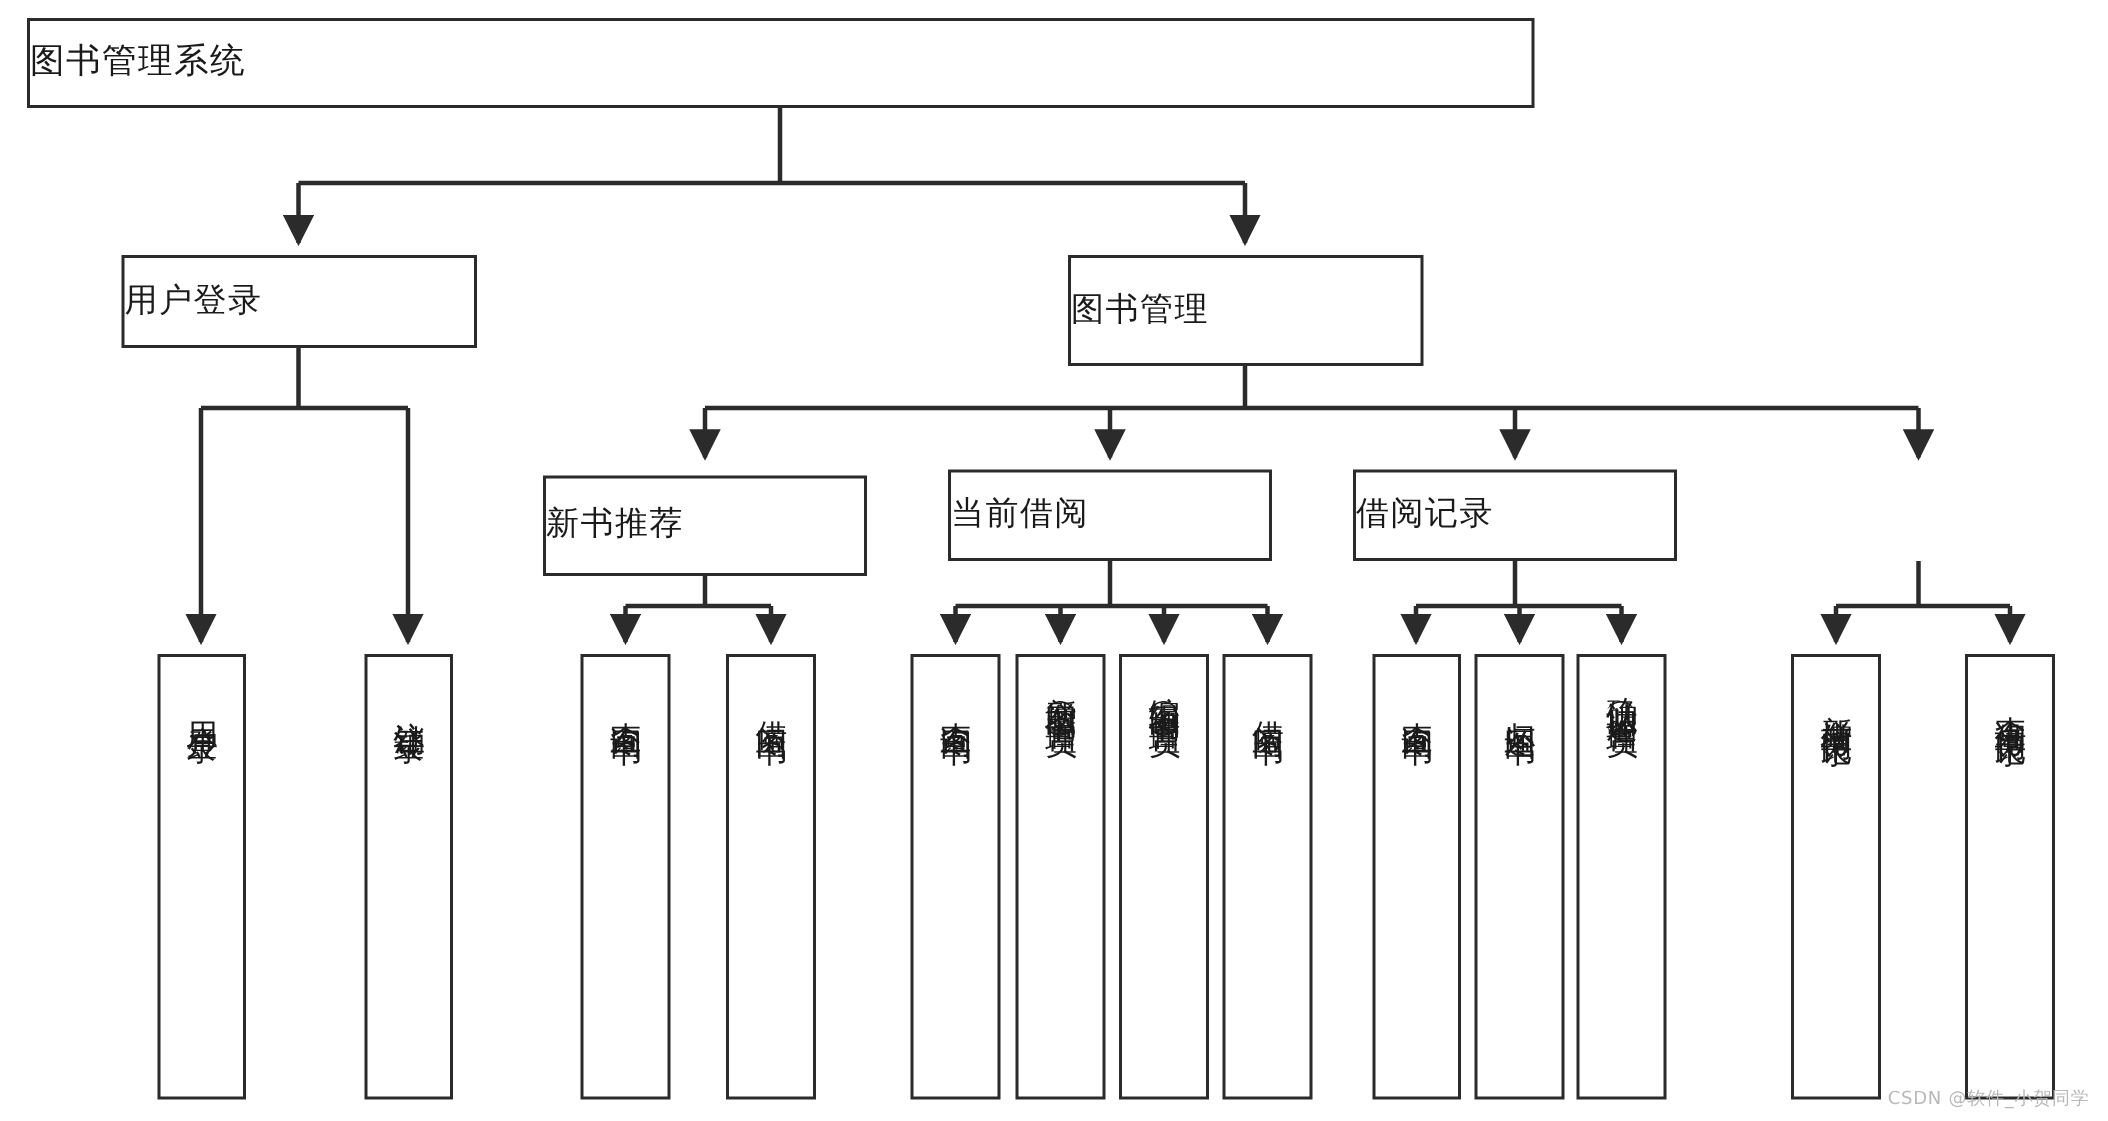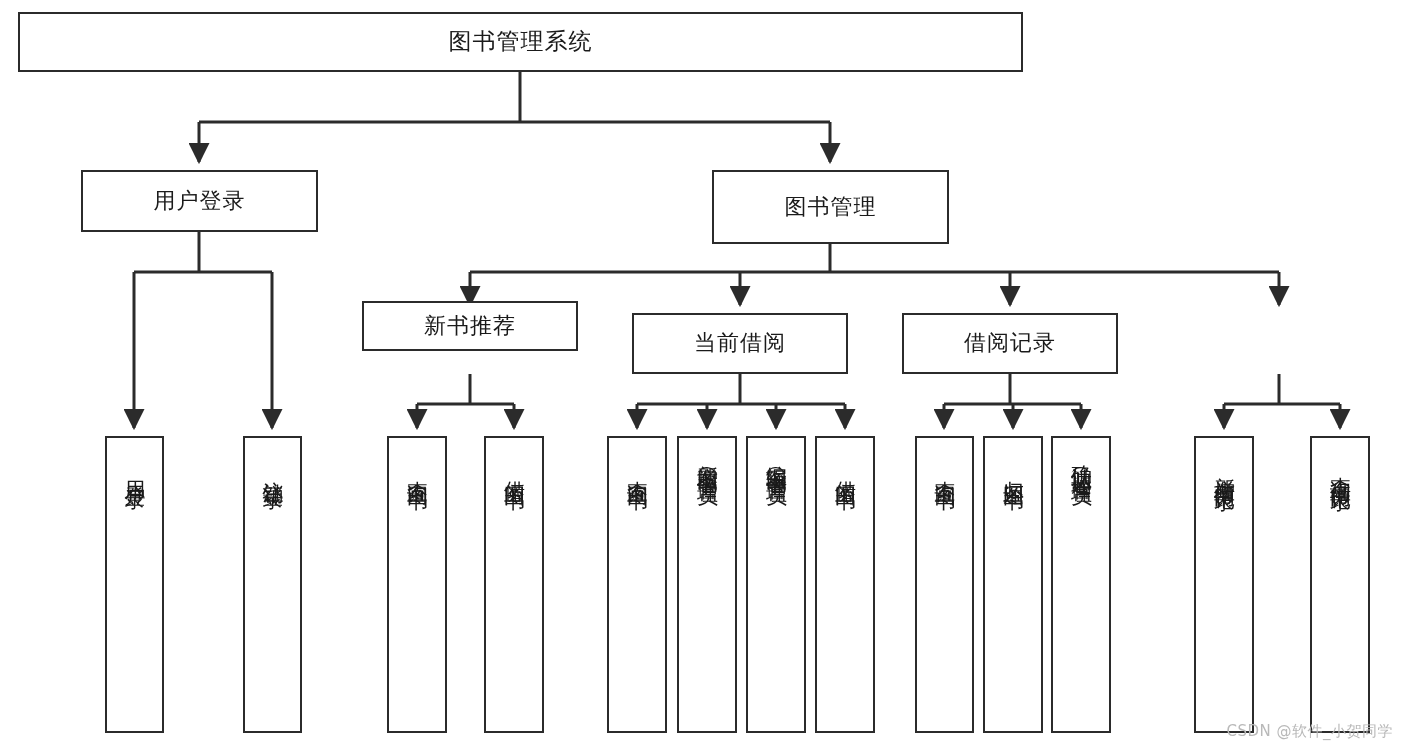--- a/index.html
+++ b/index.html
@@ -31,21 +31,20 @@
     z-index: 1;
   }
   .node {
     position: absolute;
     z-index: 2;
     box-sizing: border-box;
     background: #ffffff;
     border: 2.5px solid #2b2b2b;
     display: flex;
     align-items: center;
-    justify-content: center;
     text-align: center;
     color: #1a1a1a;
   }
   
   .node.horiz {
     font-size: 22px;
     line-height: 1.1;
     letter-spacing: 1px;
   }
   .node.root {
@@ -65,21 +64,21 @@
     line-height: 1.18;
     letter-spacing: 3px;
     white-space: nowrap;
   }
   
   #watermark {
     position: absolute;
     z-index: 5;
     right: 12px;
     bottom: 6px;
-    font-size: 15px;
+    font-size: 12px;
     color: #b9b9b9;
     letter-spacing: 0.5px;
     white-space: nowrap;
     pointer-events: none;
   }
 </style>
 </head>
 <body>
 
 <div id="diagram-root">
@@ -138,21 +137,21 @@
     <span>图书管理系统</span>
   </div>
 
   <div class="node horiz" style="left:81px; top:170px; width:237px; height:62px;">
     <span>用户登录</span>
   </div>
   <div class="node horiz" style="left:712px; top:170px; width:237px; height:74px;">
     <span>图书管理</span>
   </div>
 
-  <div class="node horiz" style="left:362px; top:301px; width:216px; height:50px;">
+  <div class="node horiz" style="left:362px; top:317px; width:216px; height:67px;">
     <span>新书推荐</span>
   </div>
   <div class="node horiz" style="left:632px; top:313px; width:216px; height:61px;">
     <span>当前借阅</span>
   </div>
   <div class="node horiz" style="left:902px; top:313px; width:216px; height:61px;">
     <span>借阅记录</span>
   </div>
 
   <div class="node leaf" style="left:105px; top:436px; width:59px; height:297px;">

